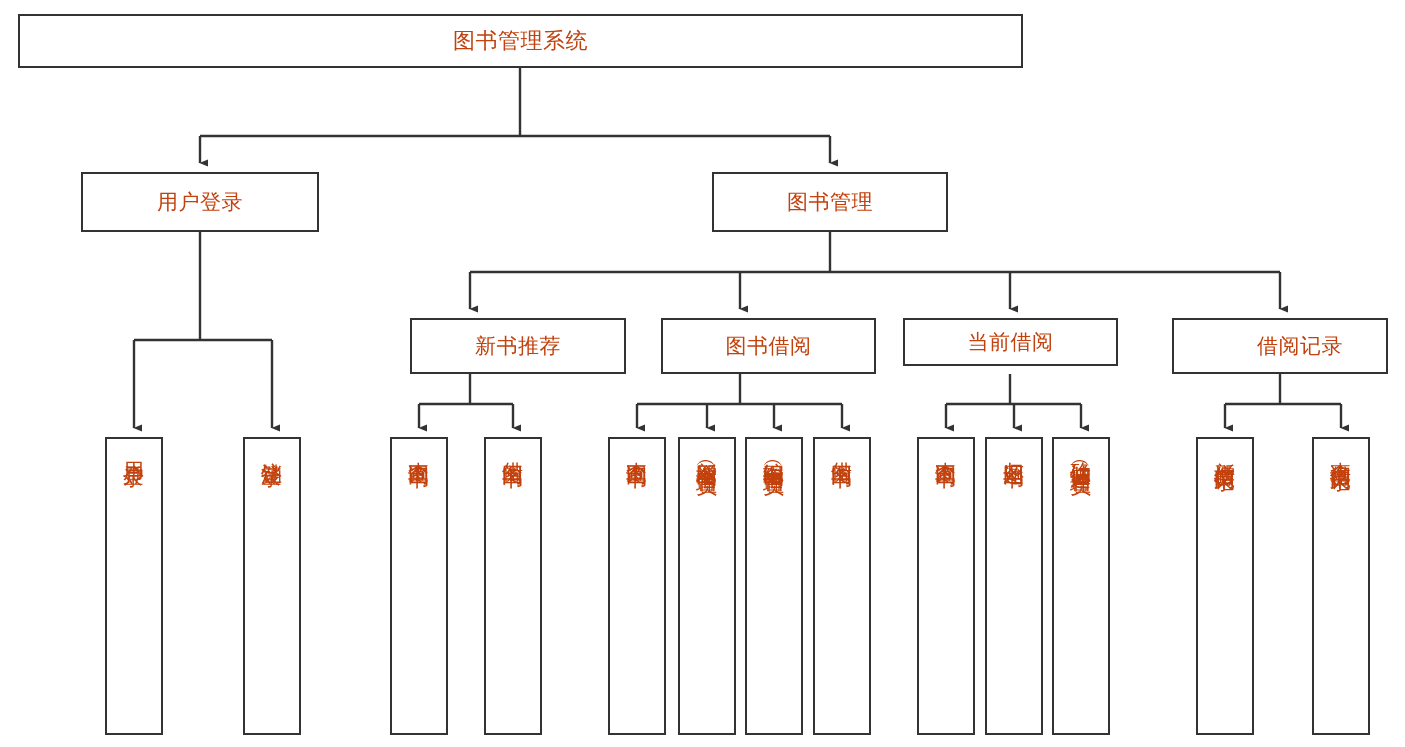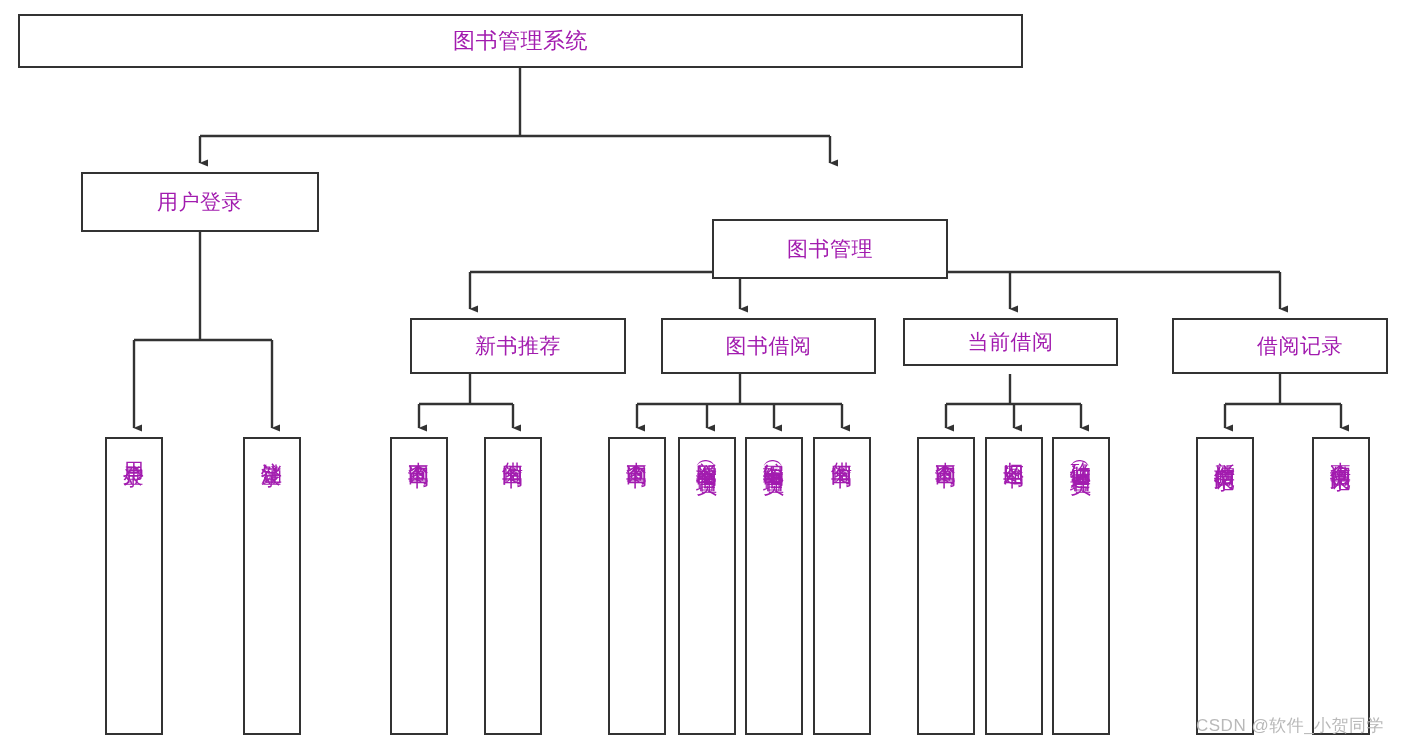--- a/index.html
+++ b/index.html
@@ -25,21 +25,21 @@
     height: 747px;
   }
   .node {
     position: absolute;
     box-sizing: border-box;
     border: 2px solid #333333;
     background: #ffffff;
     display: flex;
     align-items: center;
     justify-content: center;
-    color: #a21caf;
+    color: #c2410c;
   }
   .node .label {
     display: block;
     text-align: center;
     line-height: 1.22;
     letter-spacing: 0.5px;
   }
   .node.horizontal .label {
     writing-mode: horizontal-tb;
     font-size: 21px;
@@ -120,21 +120,21 @@
     </g>
   </svg>
 
   <div id="nodes-layer">
       <div class="node horizontal root" style="left: 18px; top: 14px; width: 1005px; height: 54px;">
         <span class="label">图书管理系统</span>
       </div>
       <div class="node horizontal" style="left: 81px; top: 172px; width: 238px; height: 60px;">
         <span class="label">用户登录</span>
       </div>
-      <div class="node horizontal" style="left: 712px; top: 172px; width: 236px; height: 60px; margin-top: 47px;">
+      <div class="node horizontal" style="left: 712px; top: 172px; width: 236px; height: 60px;">
         <span class="label">图书管理</span>
       </div>
       <div class="node horizontal" style="left: 362px; top: 318px; width: 216px; height: 56px; margin-left: 48px;">
         <span class="label">新书推荐</span>
       </div>
       <div class="node horizontal" style="left: 633px; top: 318px; width: 215px; height: 56px; margin-left: 28px;">
         <span class="label">图书借阅</span>
       </div>
       <div class="node horizontal" style="left: 903px; top: 318px; width: 215px; height: 48px;">
         <span class="label">当前借阅</span>
@@ -176,14 +176,13 @@
         <span class="label">确认归还（管理员）</span>
       </div>
       <div class="node vertical" style="left: 1196px; top: 437px; width: 58px; height: 298px;">
         <span class="label">新增借阅记录</span>
       </div>
       <div class="node vertical" style="left: 1312px; top: 437px; width: 58px; height: 298px;">
         <span class="label">查询借阅记录</span>
       </div>
     </div>
 
-  <div class="watermark" style="left:1196px; top:714px;">CSDN @软件_小贺同学</div>
 </div>
 
 </body></html>

